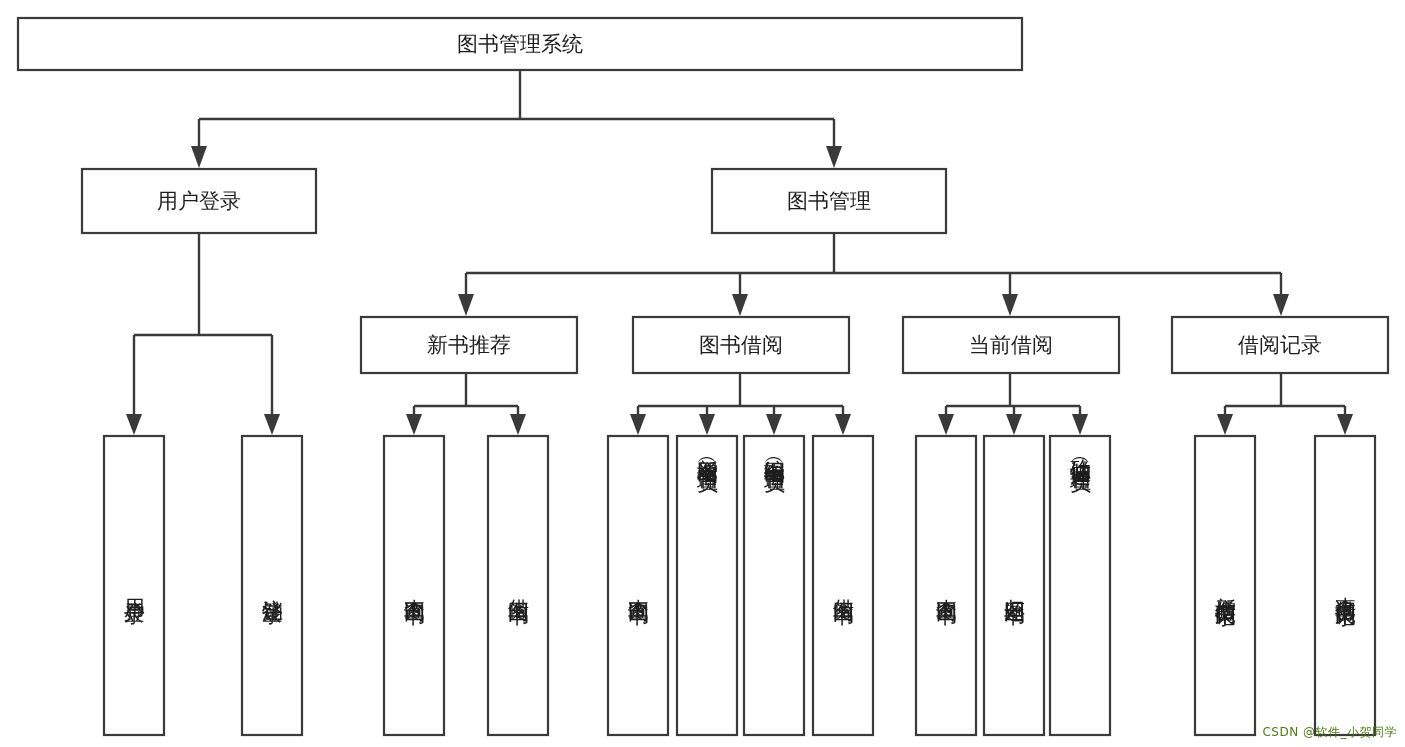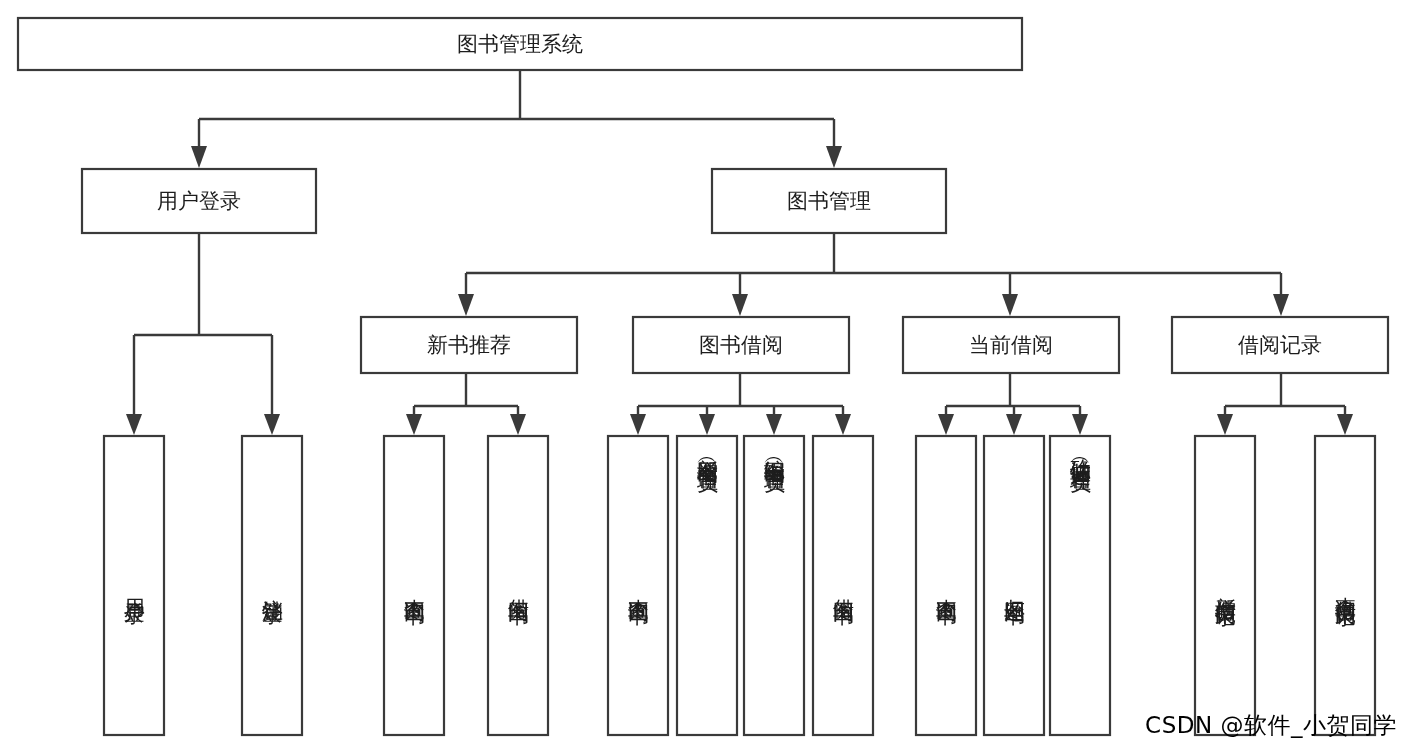--- a/index.html
+++ b/index.html
@@ -65,22 +65,22 @@
     letter-spacing: 2px;
     color: #1d1d1d;
     white-space: nowrap;
     text-align: center;
   }
   #watermark {
     position: absolute;
     right: 8px;
     bottom: 6px;
     font-family: "DejaVu Sans", "Liberation Sans", sans-serif;
-    font-size: 23px;
-    color: #000000;
+    font-size: 12px;
+    color: #4d7c0f;
     letter-spacing: 0.5px;
     user-select: none;
   }
 </style>
 </head>
 <body>
 
 <div id="diagram-root">
 
   <svg id="flow-svg" viewBox="0 0 1405 747">

